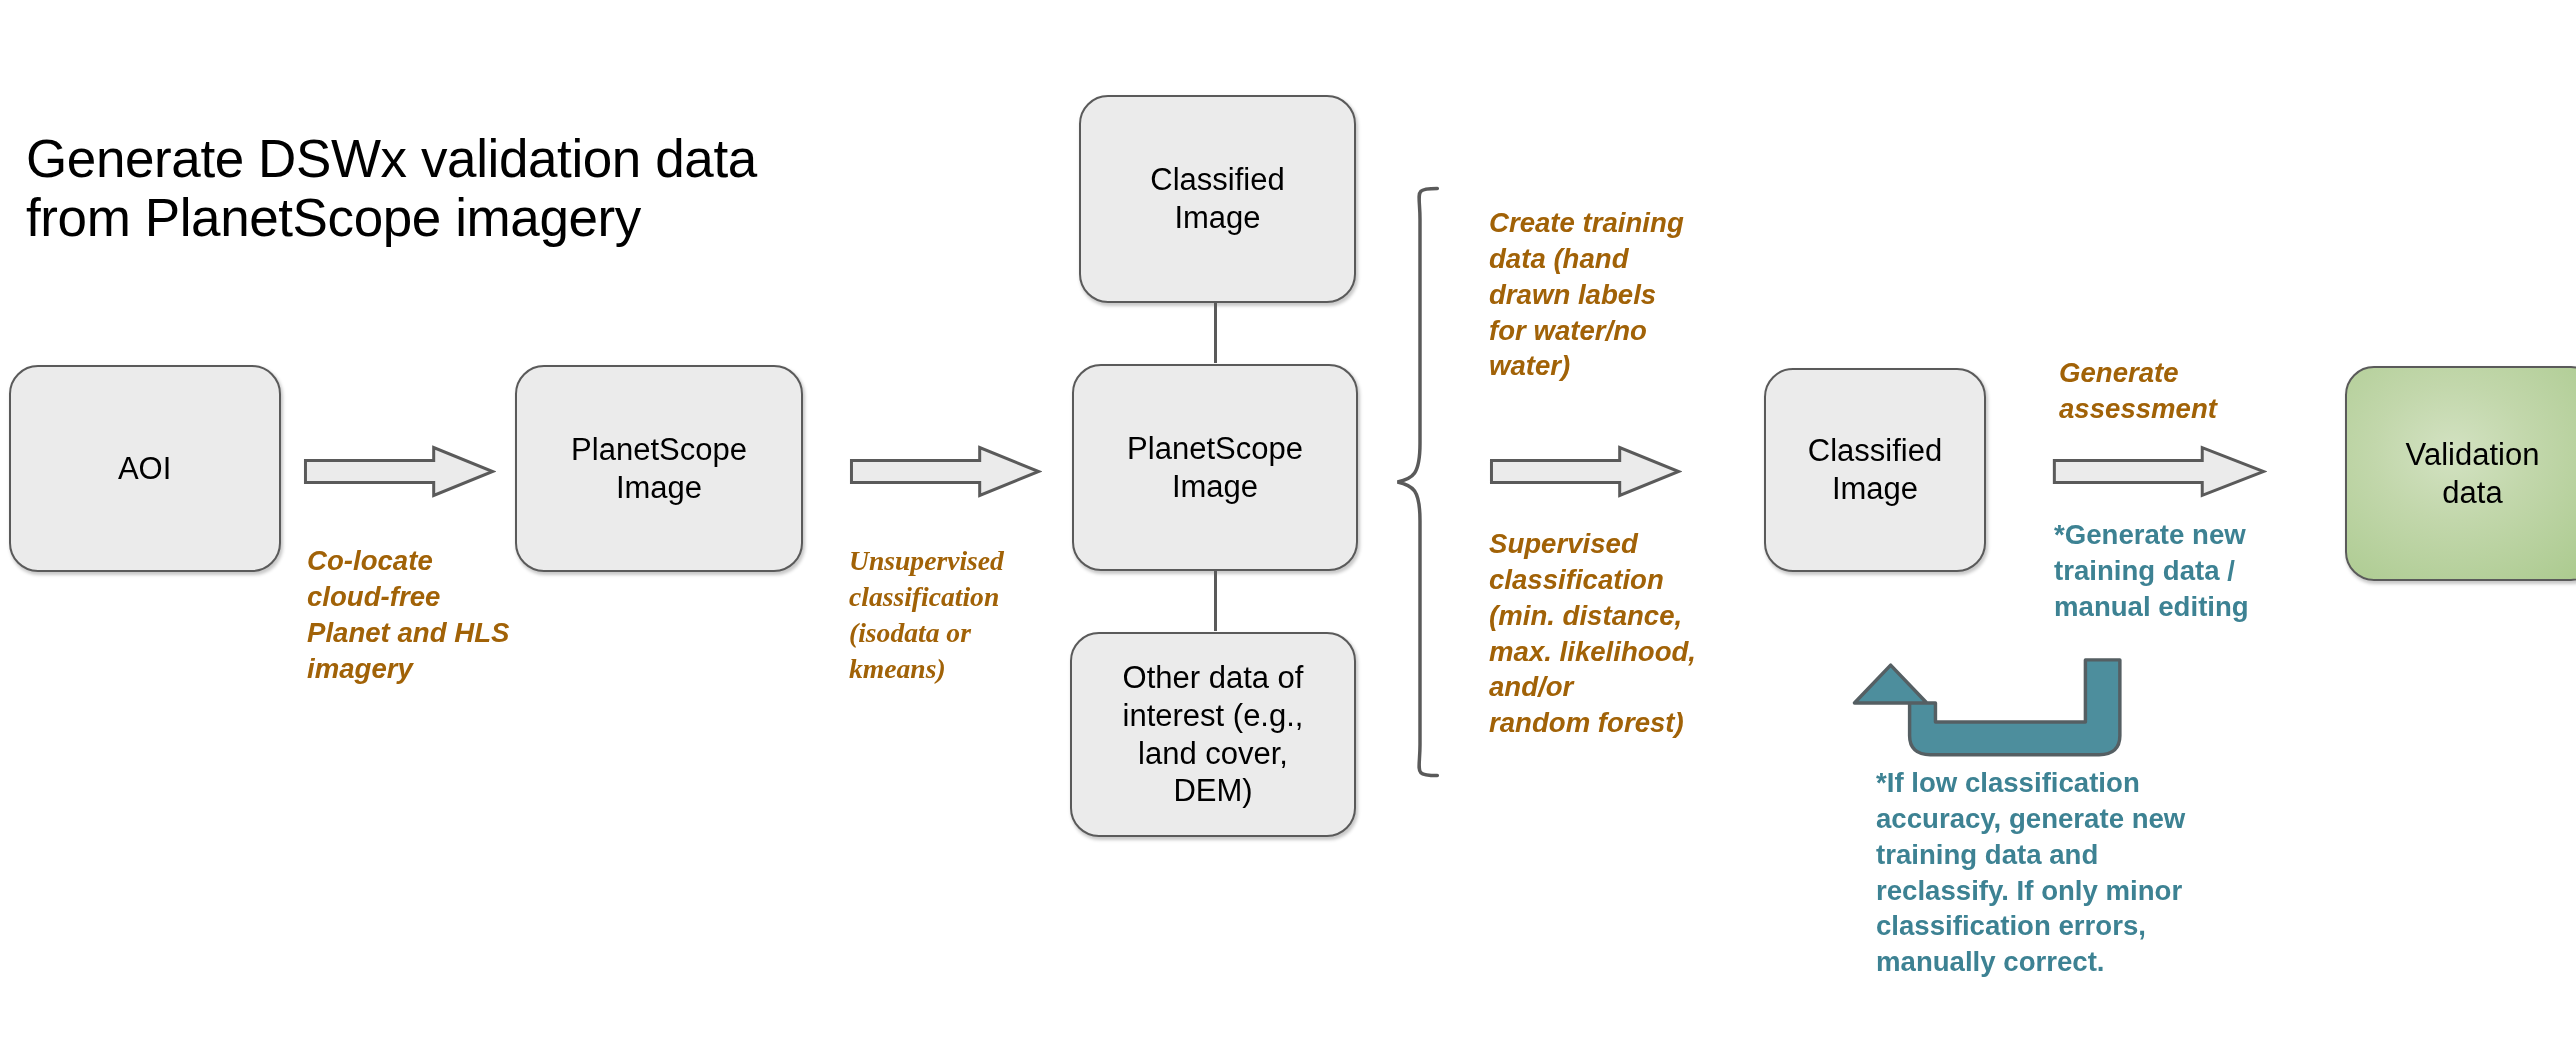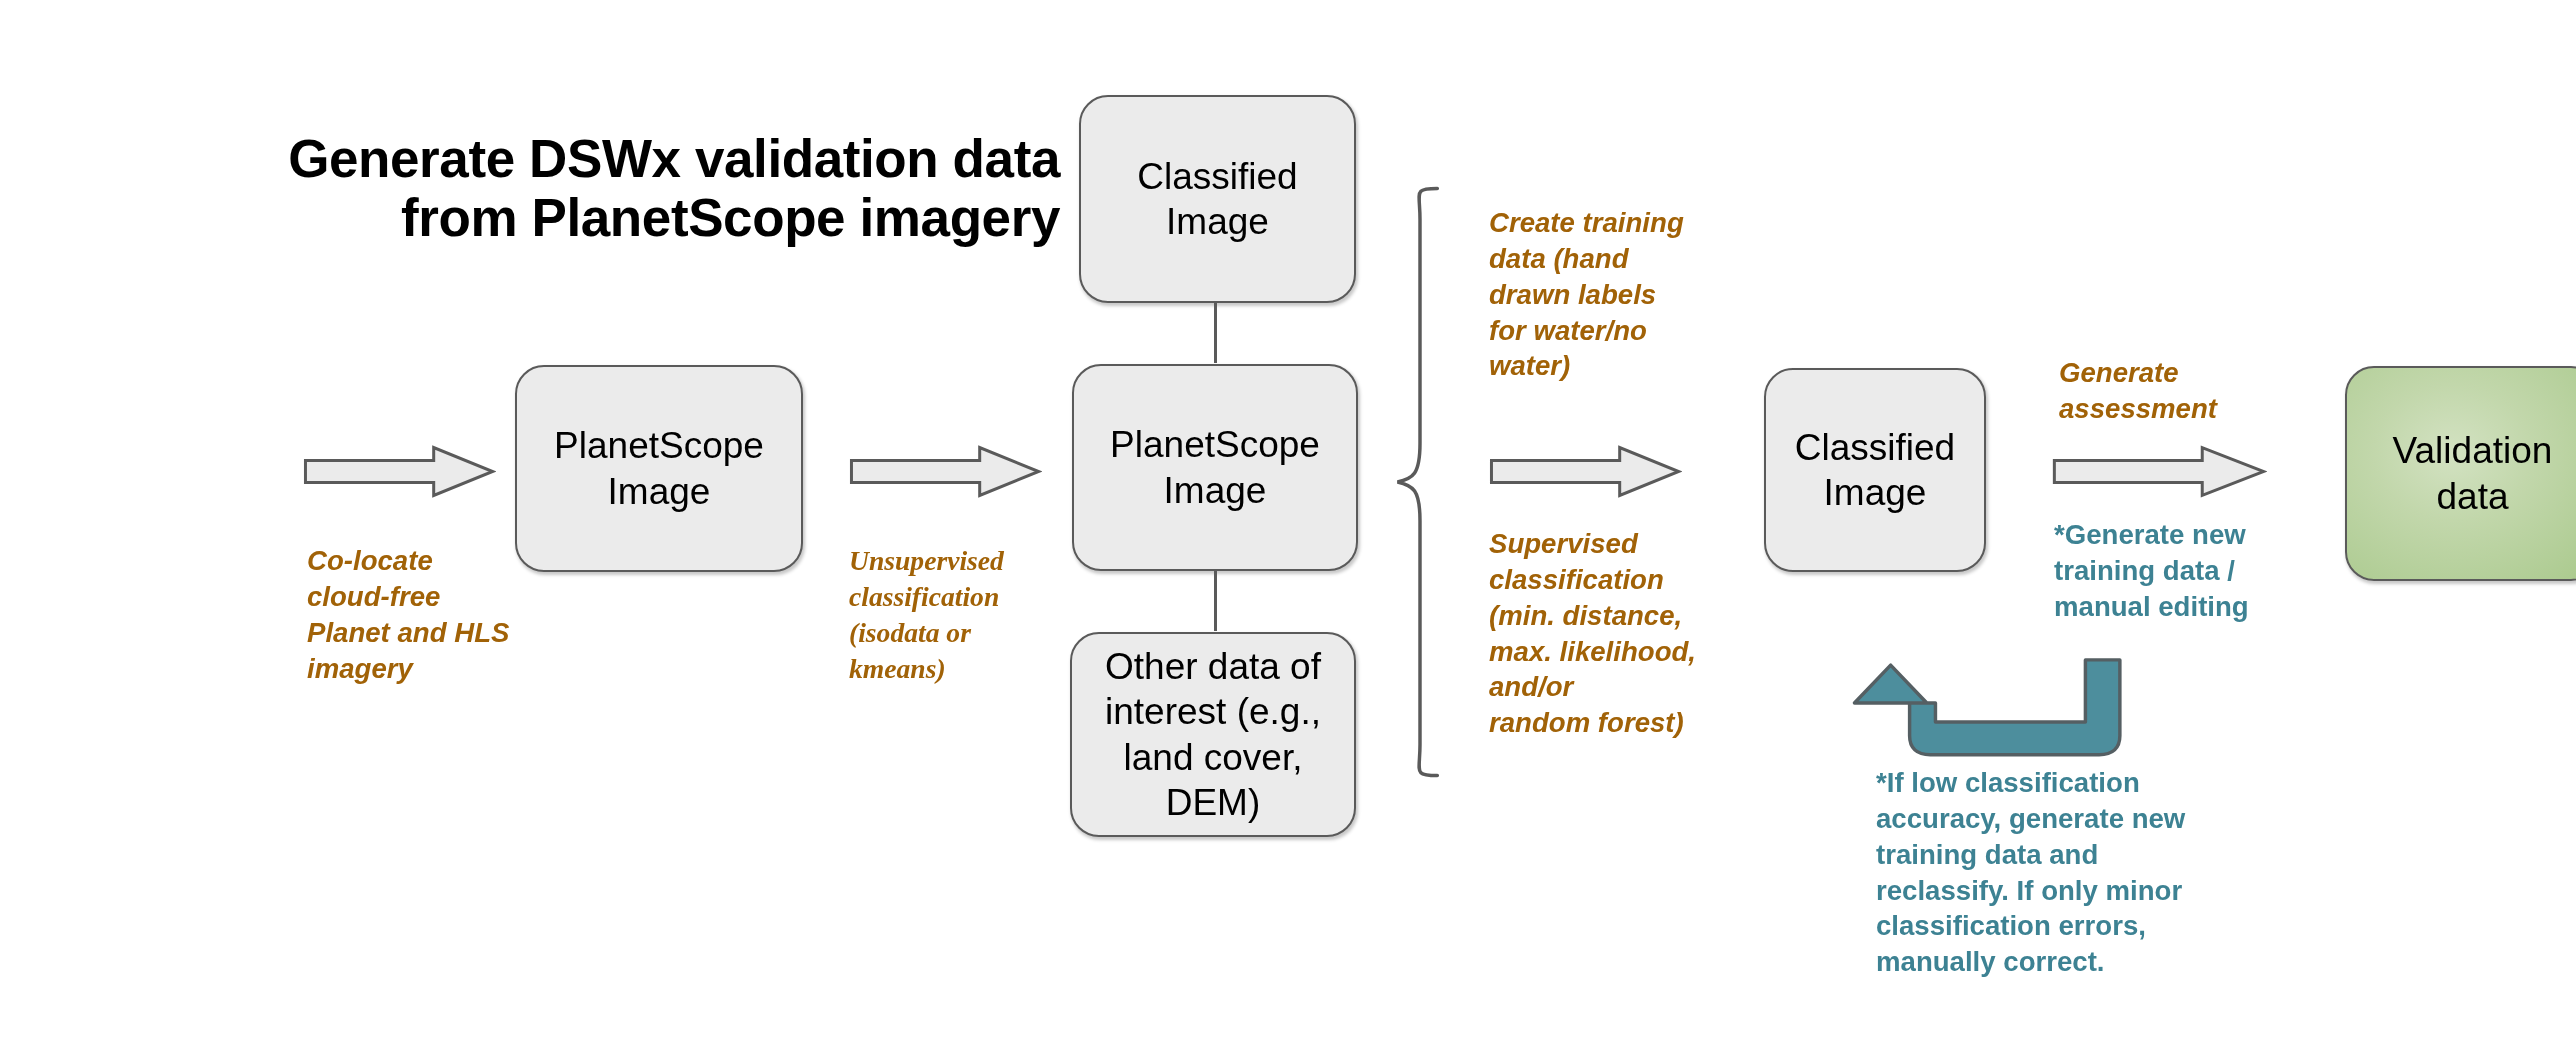--- a/index.html
+++ b/index.html
@@ -21,41 +21,40 @@
     height: 1054px;
   }
 
   
   #title {
     position: absolute;
     left: 26px;
     top: 129px;
     width: 1034px;
     font-size: 53px;
-    font-weight: bold;
+    font-weight: normal;
     line-height: 1.12;
     color: #000000;
     letter-spacing: -0.4px;
     white-space: pre-line;
-    text-align: right;
   }
 
   
   .pbox {
     position: absolute;
     box-sizing: border-box;
     background: #ebebeb;
     border: 2.6px solid #5a5a5a;
     border-radius: 29px;
     display: flex;
     align-items: center;
     justify-content: center;
     text-align: center;
     color: #000000;
-    font-size: 37px;
+    font-size: 31px;
     line-height: 1.22;
     box-shadow: 1.7px 2.6px 3.4px rgba(0,0,0,0.22);
     white-space: pre-line;
   }
   .pbox.green {
     background: radial-gradient(ellipse at 42% 40%, #d3e2c2 0%, #c2d7ab 38%, #a9c98c 100%);
     border: 2.6px solid #5a5a5a;
     margin-left: 27px;
   }
 
@@ -132,20 +131,23 @@
   #cap-iflow     { left: 1876px; top: 765px;  width: 414px; }
 </style>
 </head>
 <body>
 
 <div id="canvas">
 
   <div id="title">Generate DSWx validation data
 from PlanetScope imagery</div>
 
+  <div class="pbox" id="box-aoi">
+    <span>AOI</span>
+  </div>
 
   <div class="pbox" id="box-ps1">
     <span>PlanetScope
 Image</span>
   </div>
 
   <div class="pbox" id="box-classified-1">
     <span>Classified
 Image</span>
   </div>

